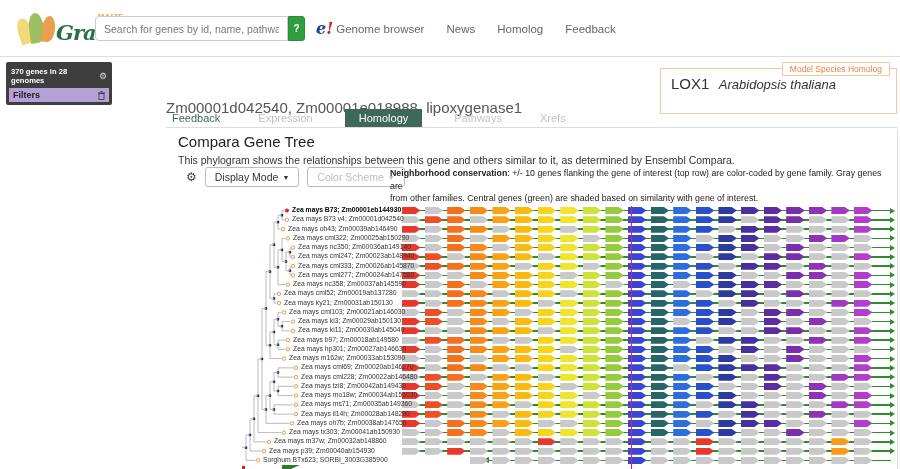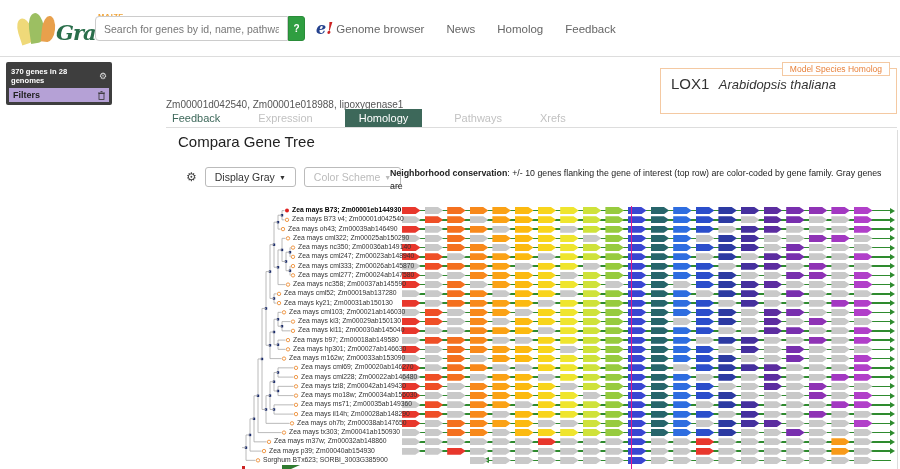--- a/index.html
+++ b/index.html
@@ -44,21 +44,21 @@
   .fp-and { font-size:7px; font-style:italic; color:#8a5a1a; font-weight:bold; padding:0 1px 2px 1px; }
   .fp-item { background:#fff; border:1px solid #cfcfcf; font-size:7.4px; color:#333;
     padding:2px 3px; margin-top:2px; cursor:pointer; white-space:nowrap; }
   .fp-item:first-of-type { margin-top:0; }
 
   
   .gene-header { position:absolute; left:166px; top:73px; }
   .gene-symbol { font-size:19px; color:#3a3a3a; font-weight:bold; display:inline; }
   .gene-id { font-size:19px; color:#3a3a3a; display:inline; margin-left:6px; }
   .gene-species { font-size:14px; color:#2a7ab9; font-style:italic; margin-left:22px; cursor:pointer; }
-  .gene-syn { position:absolute; left:166px; top:99px; font-size:10px; color:#555; }
+  .gene-syn { position:absolute; left:166px; top:99px; font-size:15px; color:#555; }
 
   
   .homolog-box { position:absolute; left:660px; top:68px; width:237px; height:46px;
     border:1px solid #f4c9a2; background:#fff; padding:6px 10px 0 10px; }
   .hb-badge { position:absolute; top:-7px; right:6px; background:#fff; border:1px solid #f4c9a2;
     color:#e8823c; font-size:8.5px; padding:1px 7px; cursor:pointer; }
   .hb-symbol { font-size:15px; color:#333; display:inline; }
   .hb-species { font-size:13px; font-style:italic; color:#333; display:inline; margin-left:5px; }
   .hb-desc { font-size:8.5px; color:#666; margin-top:3px; }
 
@@ -151,28 +151,29 @@
 
   <div class="tabs" id="tabs">
       <div class="tab link">Feedback</div>
       <div class="tab disabled">Expression</div>
       <div class="tab active">Homology</div>
       <div class="tab disabled">Pathways</div>
       <div class="tab disabled">Xrefs</div>
     </div>
 
   <div class="section-title">Compara Gene Tree</div>
+  <div class="section-desc">This phylogram shows the relationships between this gene and others similar to it, as determined by Ensembl Compara.</div>
 
   <div class="controls">
     <span class="ctrl-gear">⚙</span>
-    <button class="btn"><span>Display Gray</span><span class="caret">▼</span></button>
+    <button class="btn"><span>Display Mode</span><span class="caret">▼</span></button>
     <button class="btn disabled"><span>Color Scheme</span><span class="caret">▼</span></button>
   </div>
 
-  <div class="legend"><b>Neighborhood conservation</b><span>: +/- 10 genes flanking the gene of interest (top row) are color-coded by gene family. Gray genes are</span><br></div>
+  <div class="legend"><b>Neighborhood conservation</b><span>: +/- 10 genes flanking the gene of interest (top row) are color-coded by gene family. Gray genes are</span><br><span>from other families. Central genes (green) are shaded based on similarity with gene of interest.</span></div>
 
   <div class="tree" id="tree">
       <svg width="410" height="263">
         <circle cx="287" cy="4.6" r="2" fill="#e02020"></circle>
         <circle cx="287" cy="13.85" r="1.7" fill="#fff" stroke="#f09a4a" stroke-width="1"></circle>
         <line x1="282" y1="4.6" x2="282" y2="13.85" stroke="#a8a8a8" stroke-width="0.8"></line>
         <line x1="282" y1="4.6" x2="284.5" y2="4.6" stroke="#a8a8a8" stroke-width="0.8"></line>
         <line x1="282" y1="13.85" x2="284.5" y2="13.85" stroke="#a8a8a8" stroke-width="0.8"></line>
         <rect x="280.8" y="8.025" width="2.4" height="2.4" fill="#1a2b6b"></rect>
         <circle cx="283" cy="23.1" r="1.7" fill="#fff" stroke="#f09a4a" stroke-width="1"></circle>

